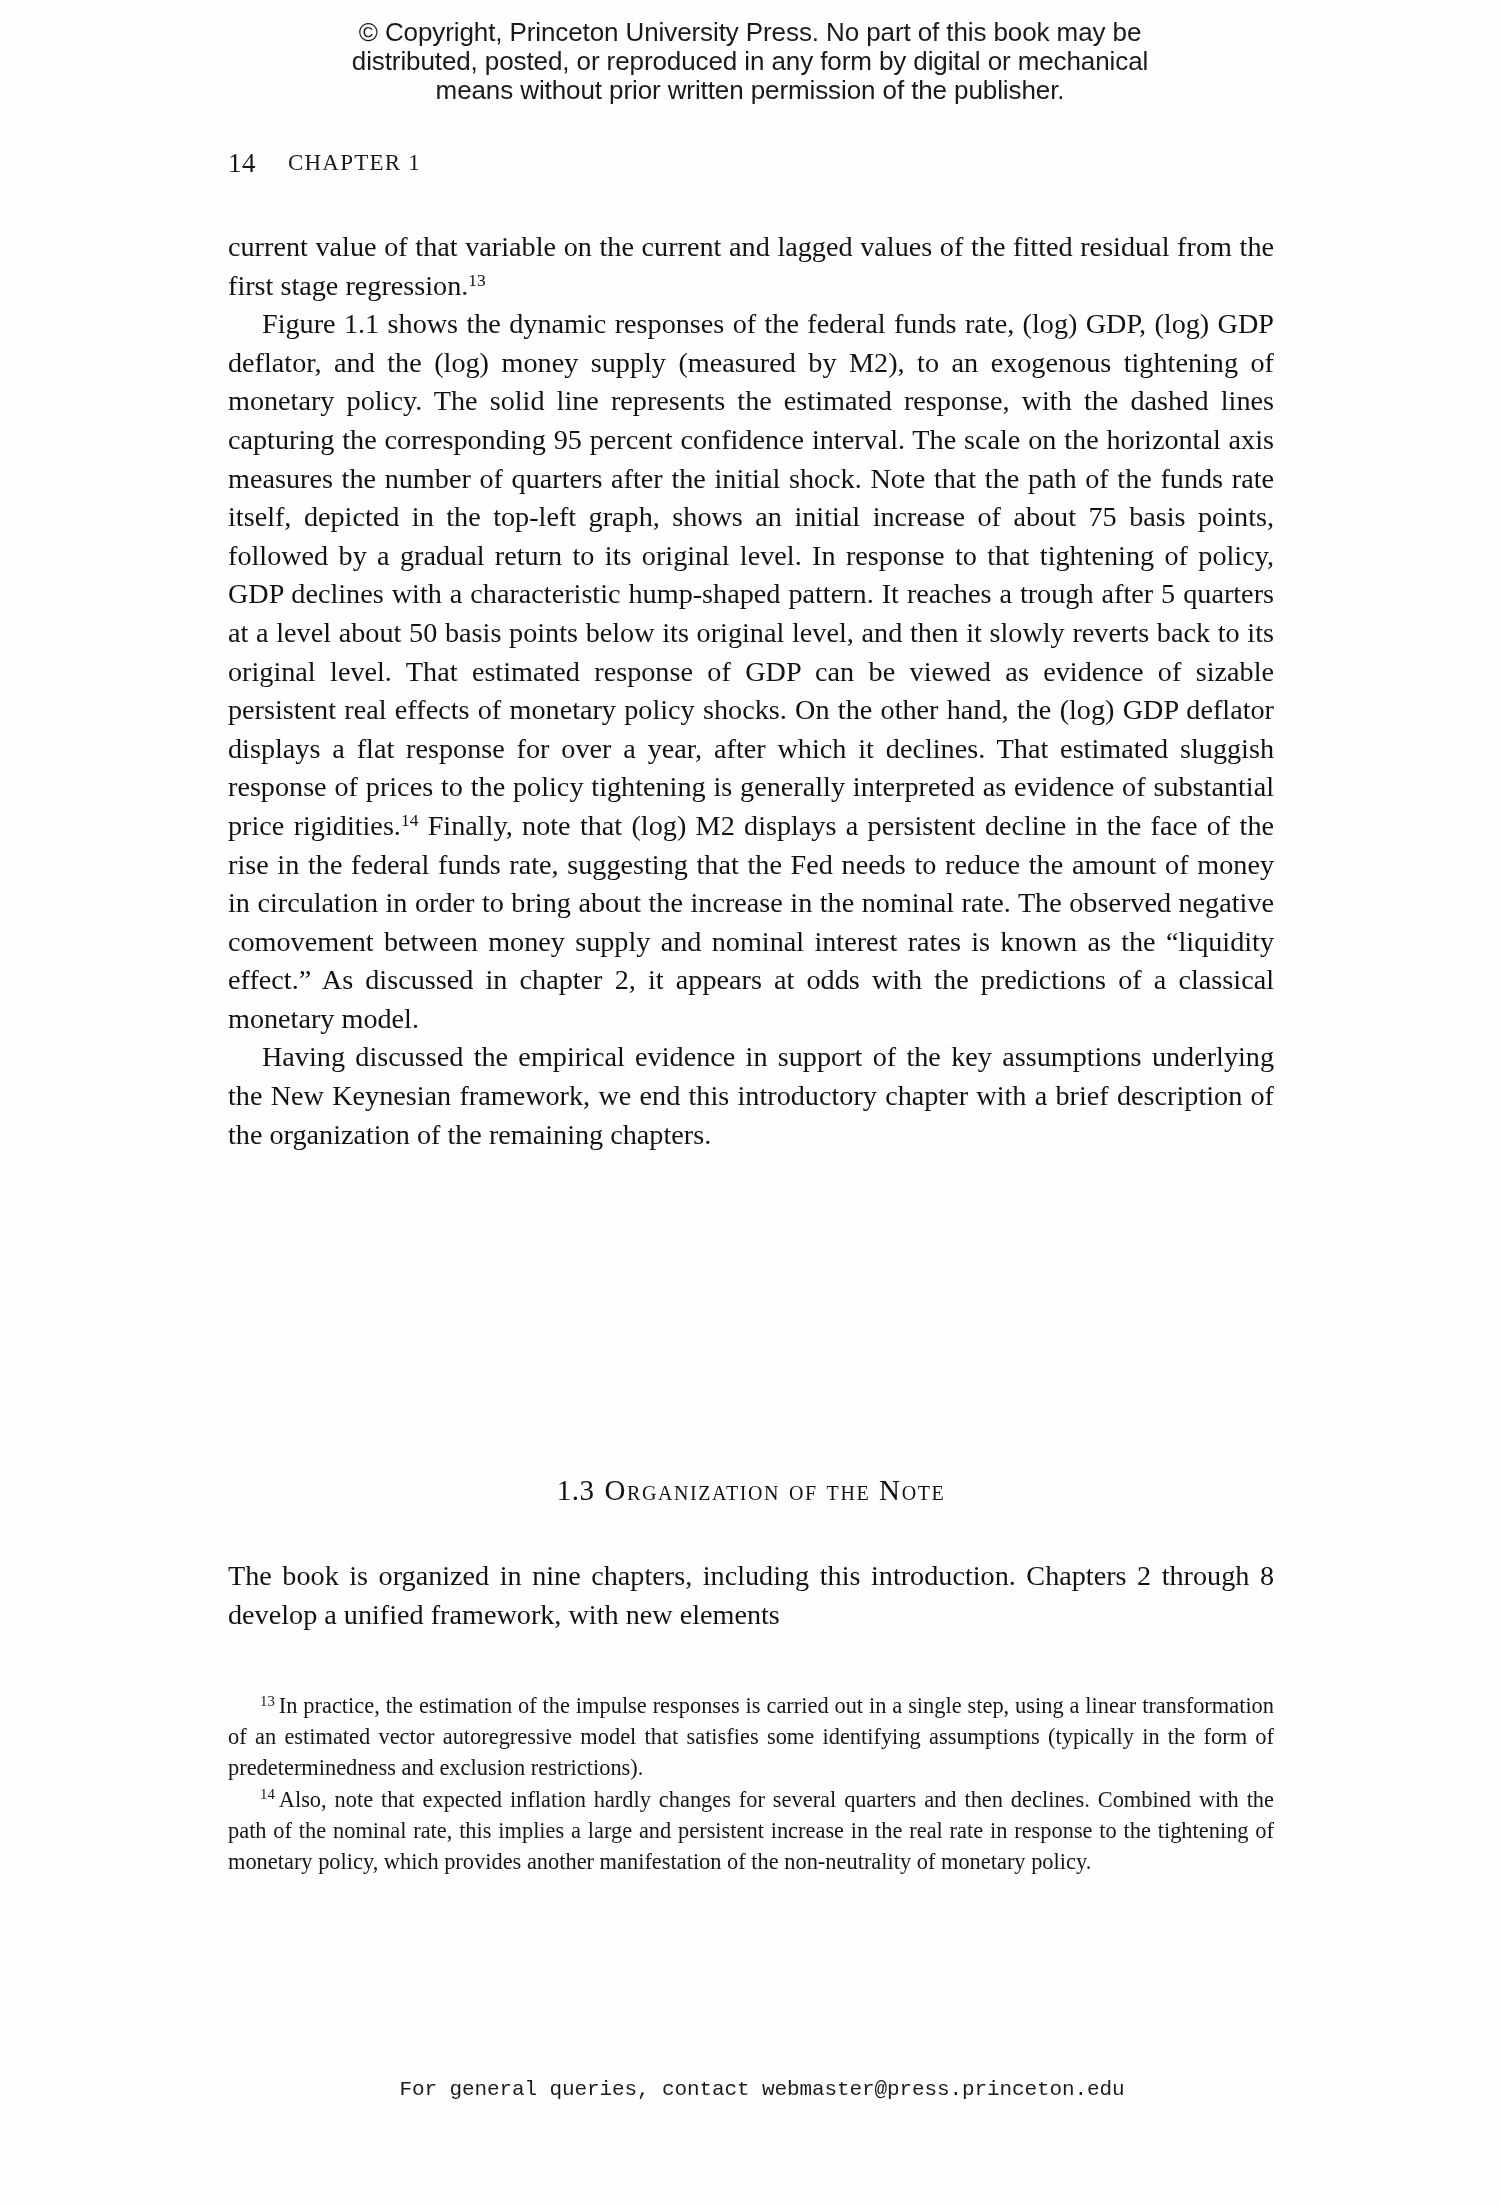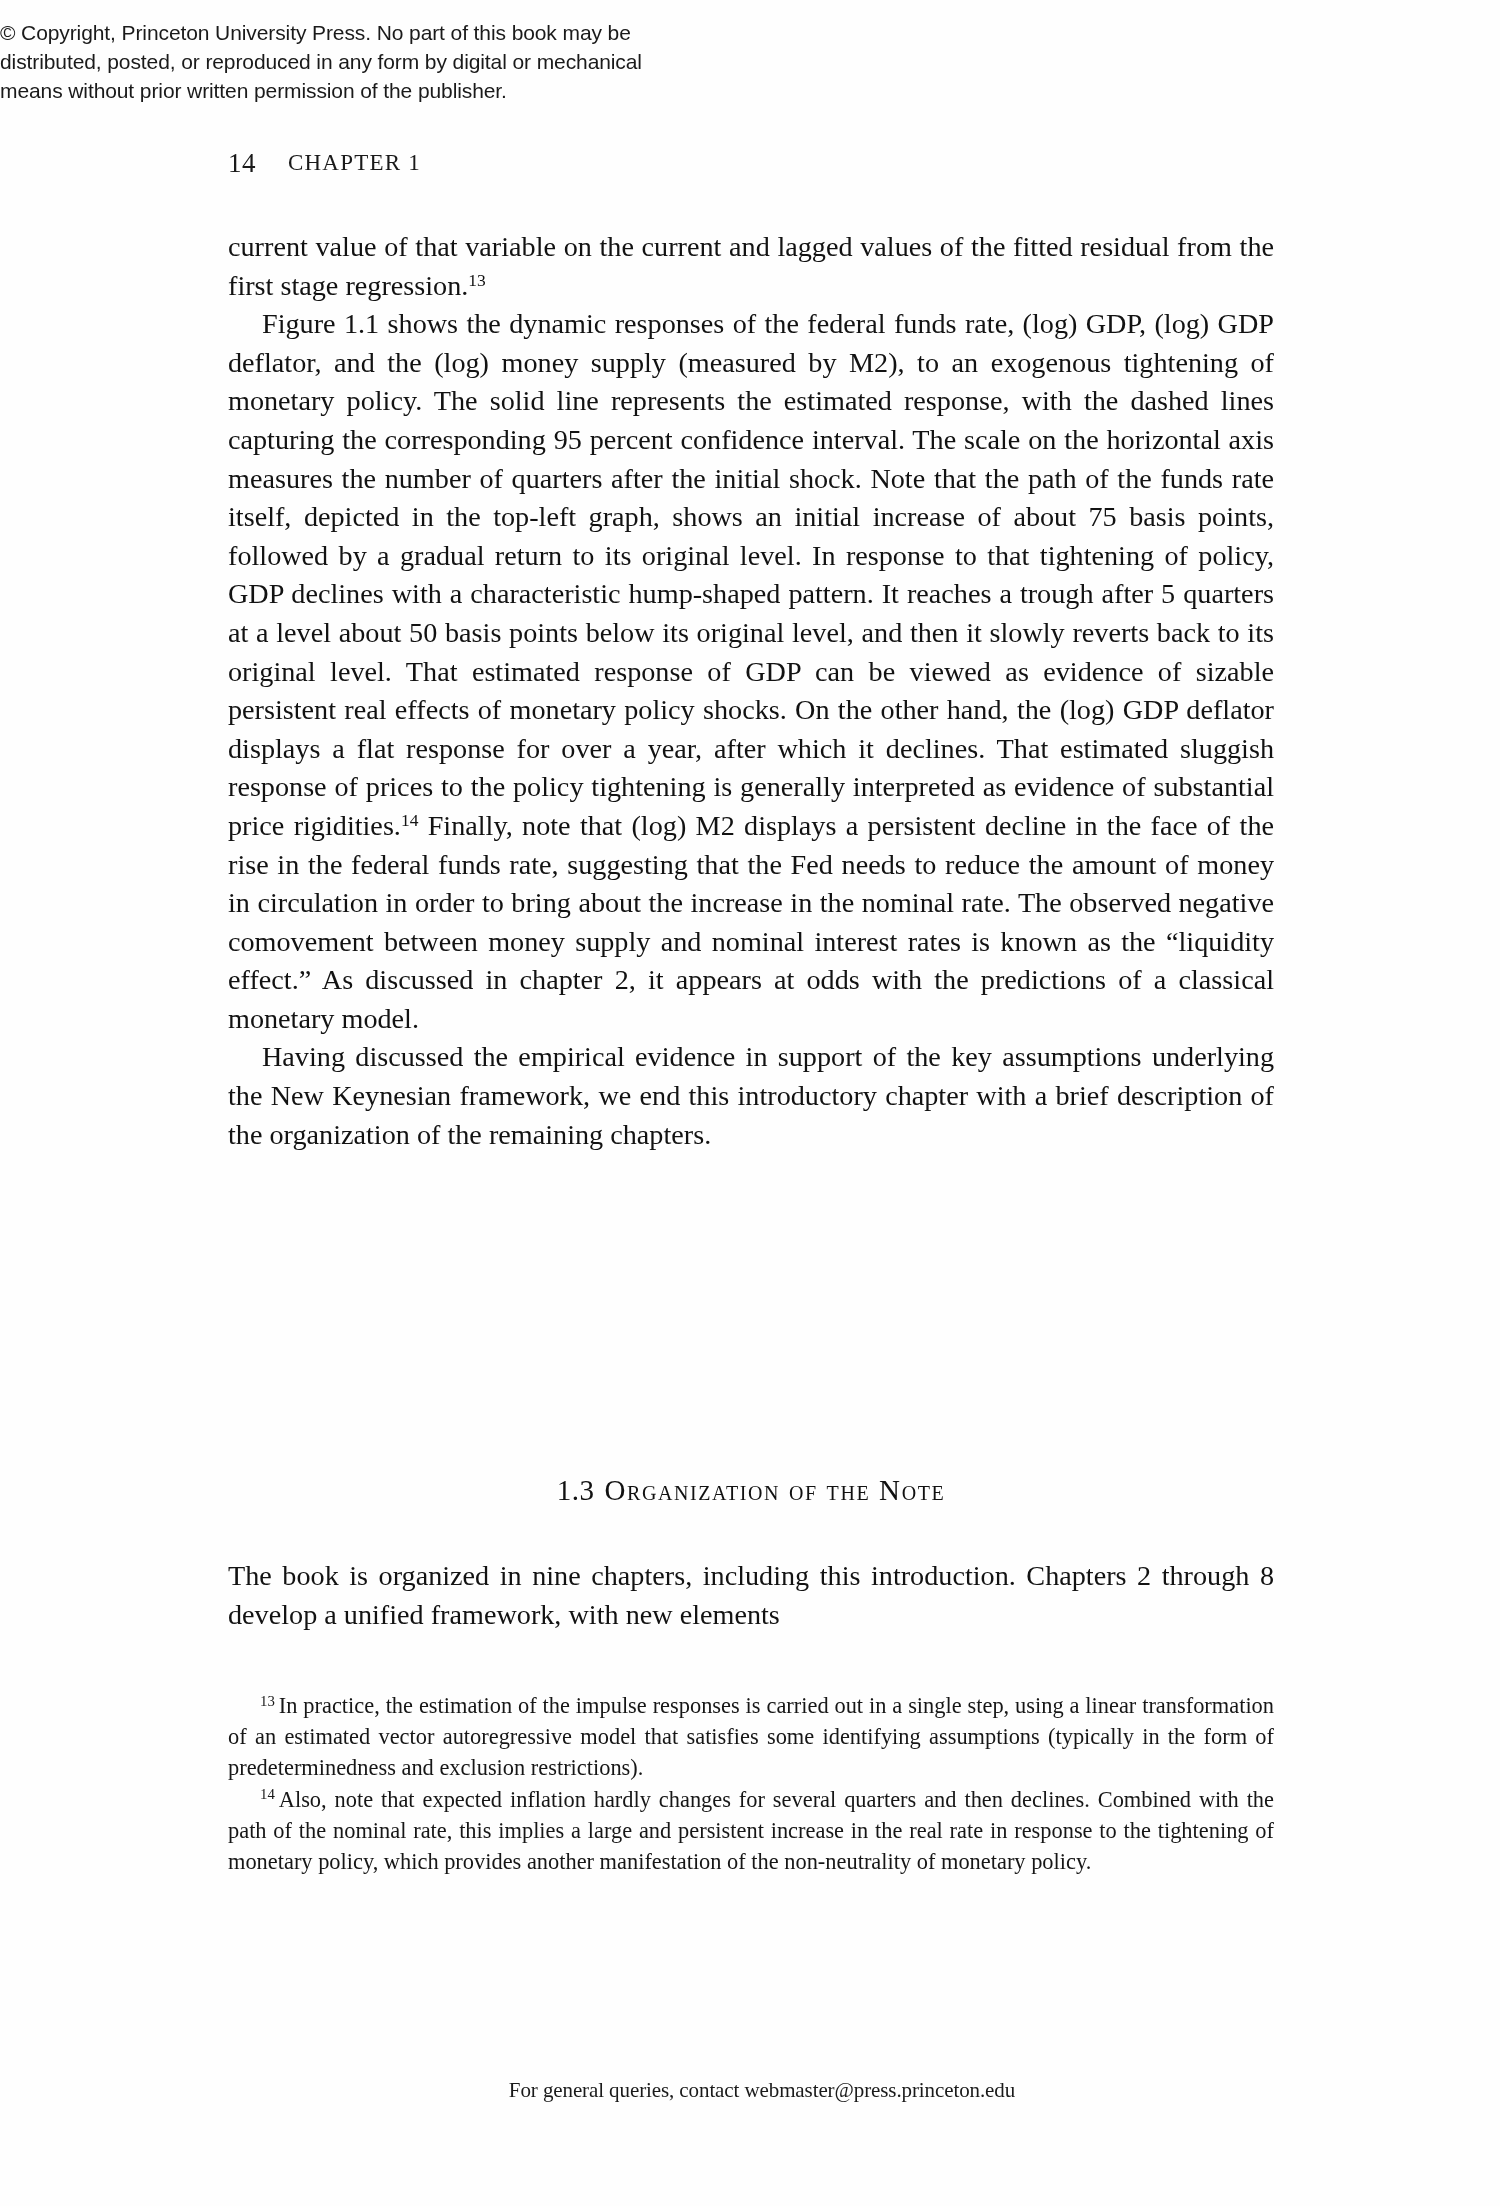--- a/index.html
+++ b/index.html
@@ -21,23 +21,23 @@
     inset: 0;
     background: #fefefe;
   }
 
   
   .copyright {
     position: absolute;
     left: 0;
     right: 0;
     top: 18px;
-    text-align: left;
+    text-align: center;
     font-family: "Liberation Sans", sans-serif;
-    font-size: 21px;
+    font-size: 26px;
     line-height: 29px;
     color: #1a1a1a;
     letter-spacing: -0.1px;
   }
   .copyright .cline { display: block; }
 
   
   .running-head {
     position: absolute;
     left: 228px;
@@ -146,21 +146,21 @@
     margin-right: 4px;
   }
 
   
   .page-footer {
     position: absolute;
     left: 0;
     right: 0;
     top: 2078px;
     text-align: center;
-    font-family: Liberation Serif, serif;
+    font-family: Liberation Mono, monospace;
     font-size: 21px;
     color: #1a1a1a;
     letter-spacing: -0.1px;
     padding-left: 24px;
   }
 </style>
 </head>
 <body>
 
 <div class="page">

